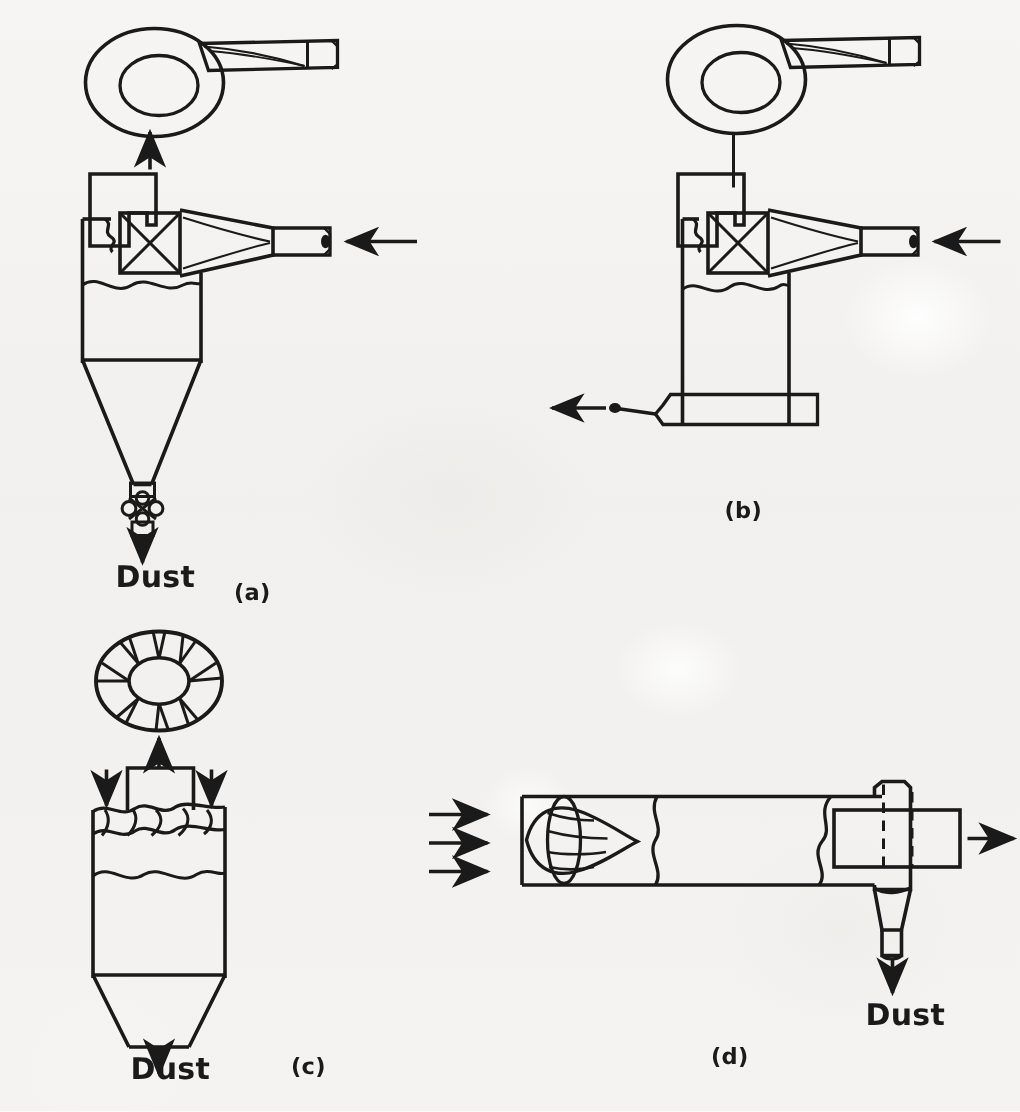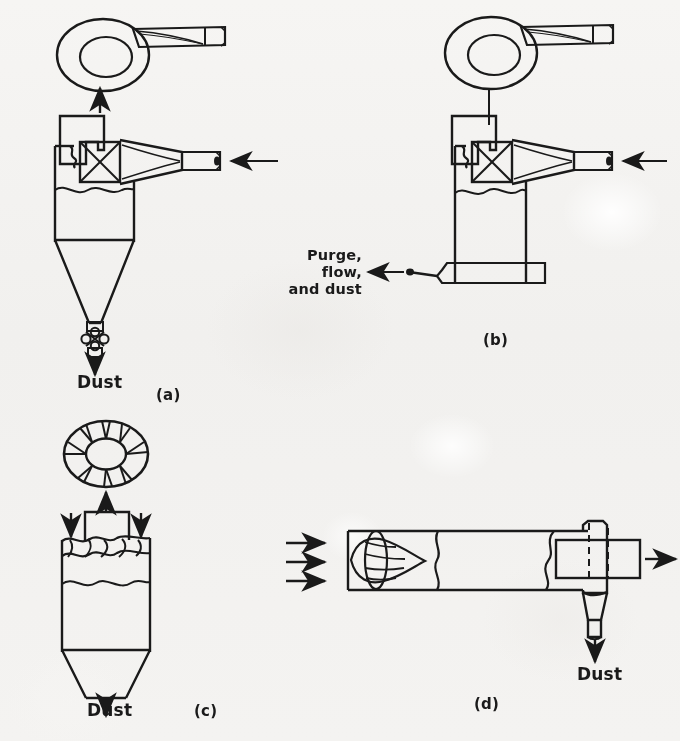--- a/index.html
+++ b/index.html
@@ -34,21 +34,21 @@
     position: absolute;
     inset: 0;
   }
   .cap-text {
     position: absolute;
     color: #1a1a1a;
     font-weight: bold;
     white-space: pre;
     letter-spacing: 0.2px;
   }
-  .label-dust { font-size: 17px; }
+  .label-dust { font-size: 20px; }
   .label-panel { font-size: 15px; }
   .label-purge {
     font-size: 14.5px;
     line-height: 17px;
     text-align: right;
   }
 </style>
 </head>
 <body>
 
@@ -238,23 +238,20 @@
         <path d="M588,637 C591,640 598,640 601,637" fill="none" stroke="#1a1a1a" stroke-width="2.2"></path>
       </g>
       <line x1="595" y1="640" x2="595" y2="662" stroke="#1a1a1a" stroke-width="2.4" marker-end="url(#arrowSolid)"></line>
     </g>
   </svg>
 
   <div class="cap-text label-dust" style="left:77px; top:372px;">Dust</div>
 
   <div class="cap-text label-panel" style="left:156px; top:386px;">(a)</div>
 
-  <div class="cap-text label-purge" style="left:284px; top:247px; width:78px;">Purge,
-flow,
-and dust</div>
 
   <div class="cap-text label-panel" style="left:483px; top:331px;">(b)</div>
 
   <div class="cap-text label-dust" style="left:87px; top:700px;">Dust</div>
 
   <div class="cap-text label-panel" style="left:194px; top:702px;">(c)</div>
 
   <div class="cap-text label-dust" style="left:577px; top:664px;">Dust</div>
 
   <div class="cap-text label-panel" style="left:474px; top:695px;">(d)</div>

